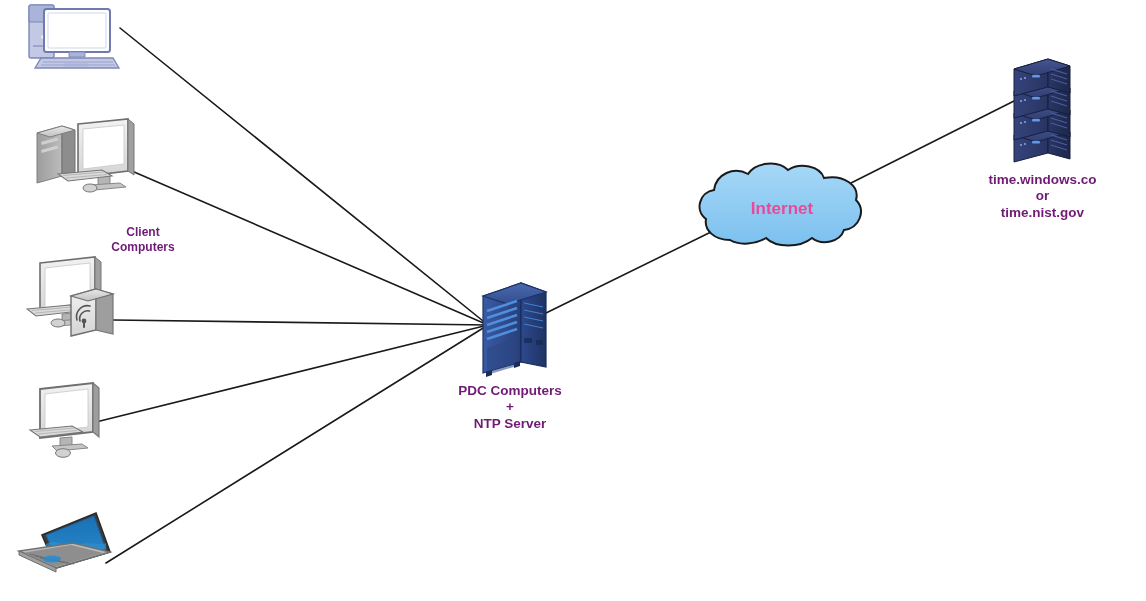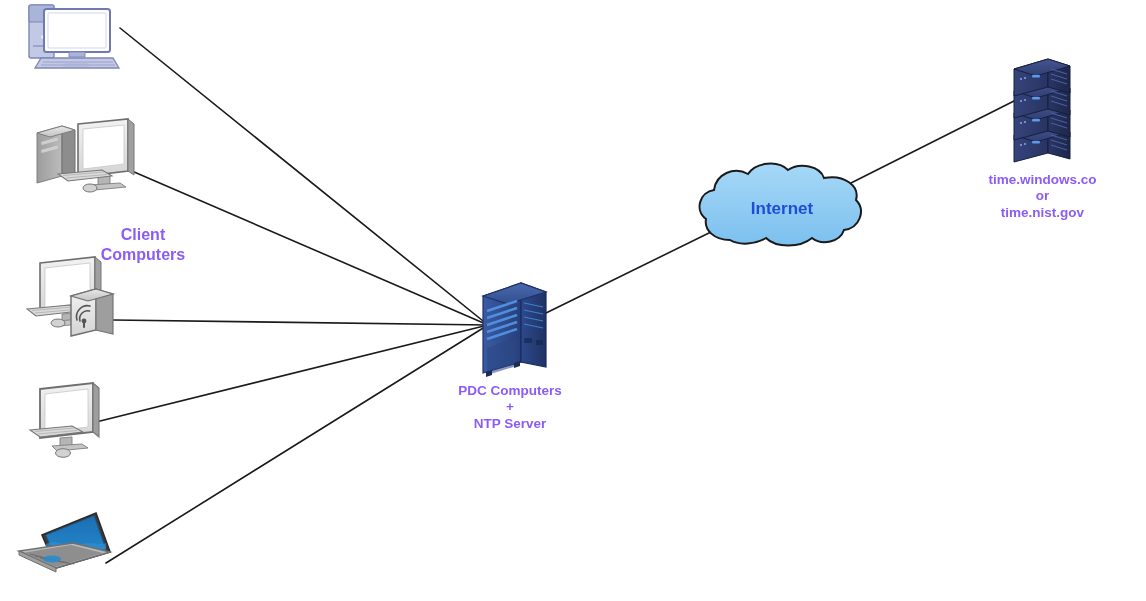--- a/index.html
+++ b/index.html
@@ -23,50 +23,50 @@
     position: absolute;
     top: 0;
     left: 0;
     width: 1146px;
     height: 601px;
   }
   .label {
     position: absolute;
     font-family: "Liberation Sans", sans-serif;
     font-weight: bold;
-    color: #8b5cf6;
+    color: #701a75;
     text-align: center;
     line-height: 1.22;
     white-space: pre;
     user-select: none;
   }
   #label-client-computers {
     left: 78px;
     top: 225px;
     width: 130px;
-    font-size: 16px;
+    font-size: 12px;
   }
   #label-pdc {
     left: 425px;
     top: 383px;
     width: 170px;
     font-size: 13.5px;
   }
   #label-timeserver {
     left: 975px;
     top: 172px;
     width: 135px;
     font-size: 13.5px;
   }
   #label-internet {
     left: 716px;
     top: 199px;
     width: 132px;
     font-size: 17px;
-    color: #1d4ed8;
+    color: #ec4899;
   }
 </style>
 </head>
 <body>
 
 <div id="diagram-canvas">
 
   <svg class="layer" viewBox="0 0 1146 601">
     <g stroke="#1a1a1a" stroke-width="1.6" fill="none" stroke-linecap="round">
       <line x1="120" y1="28" x2="488" y2="325"></line>

